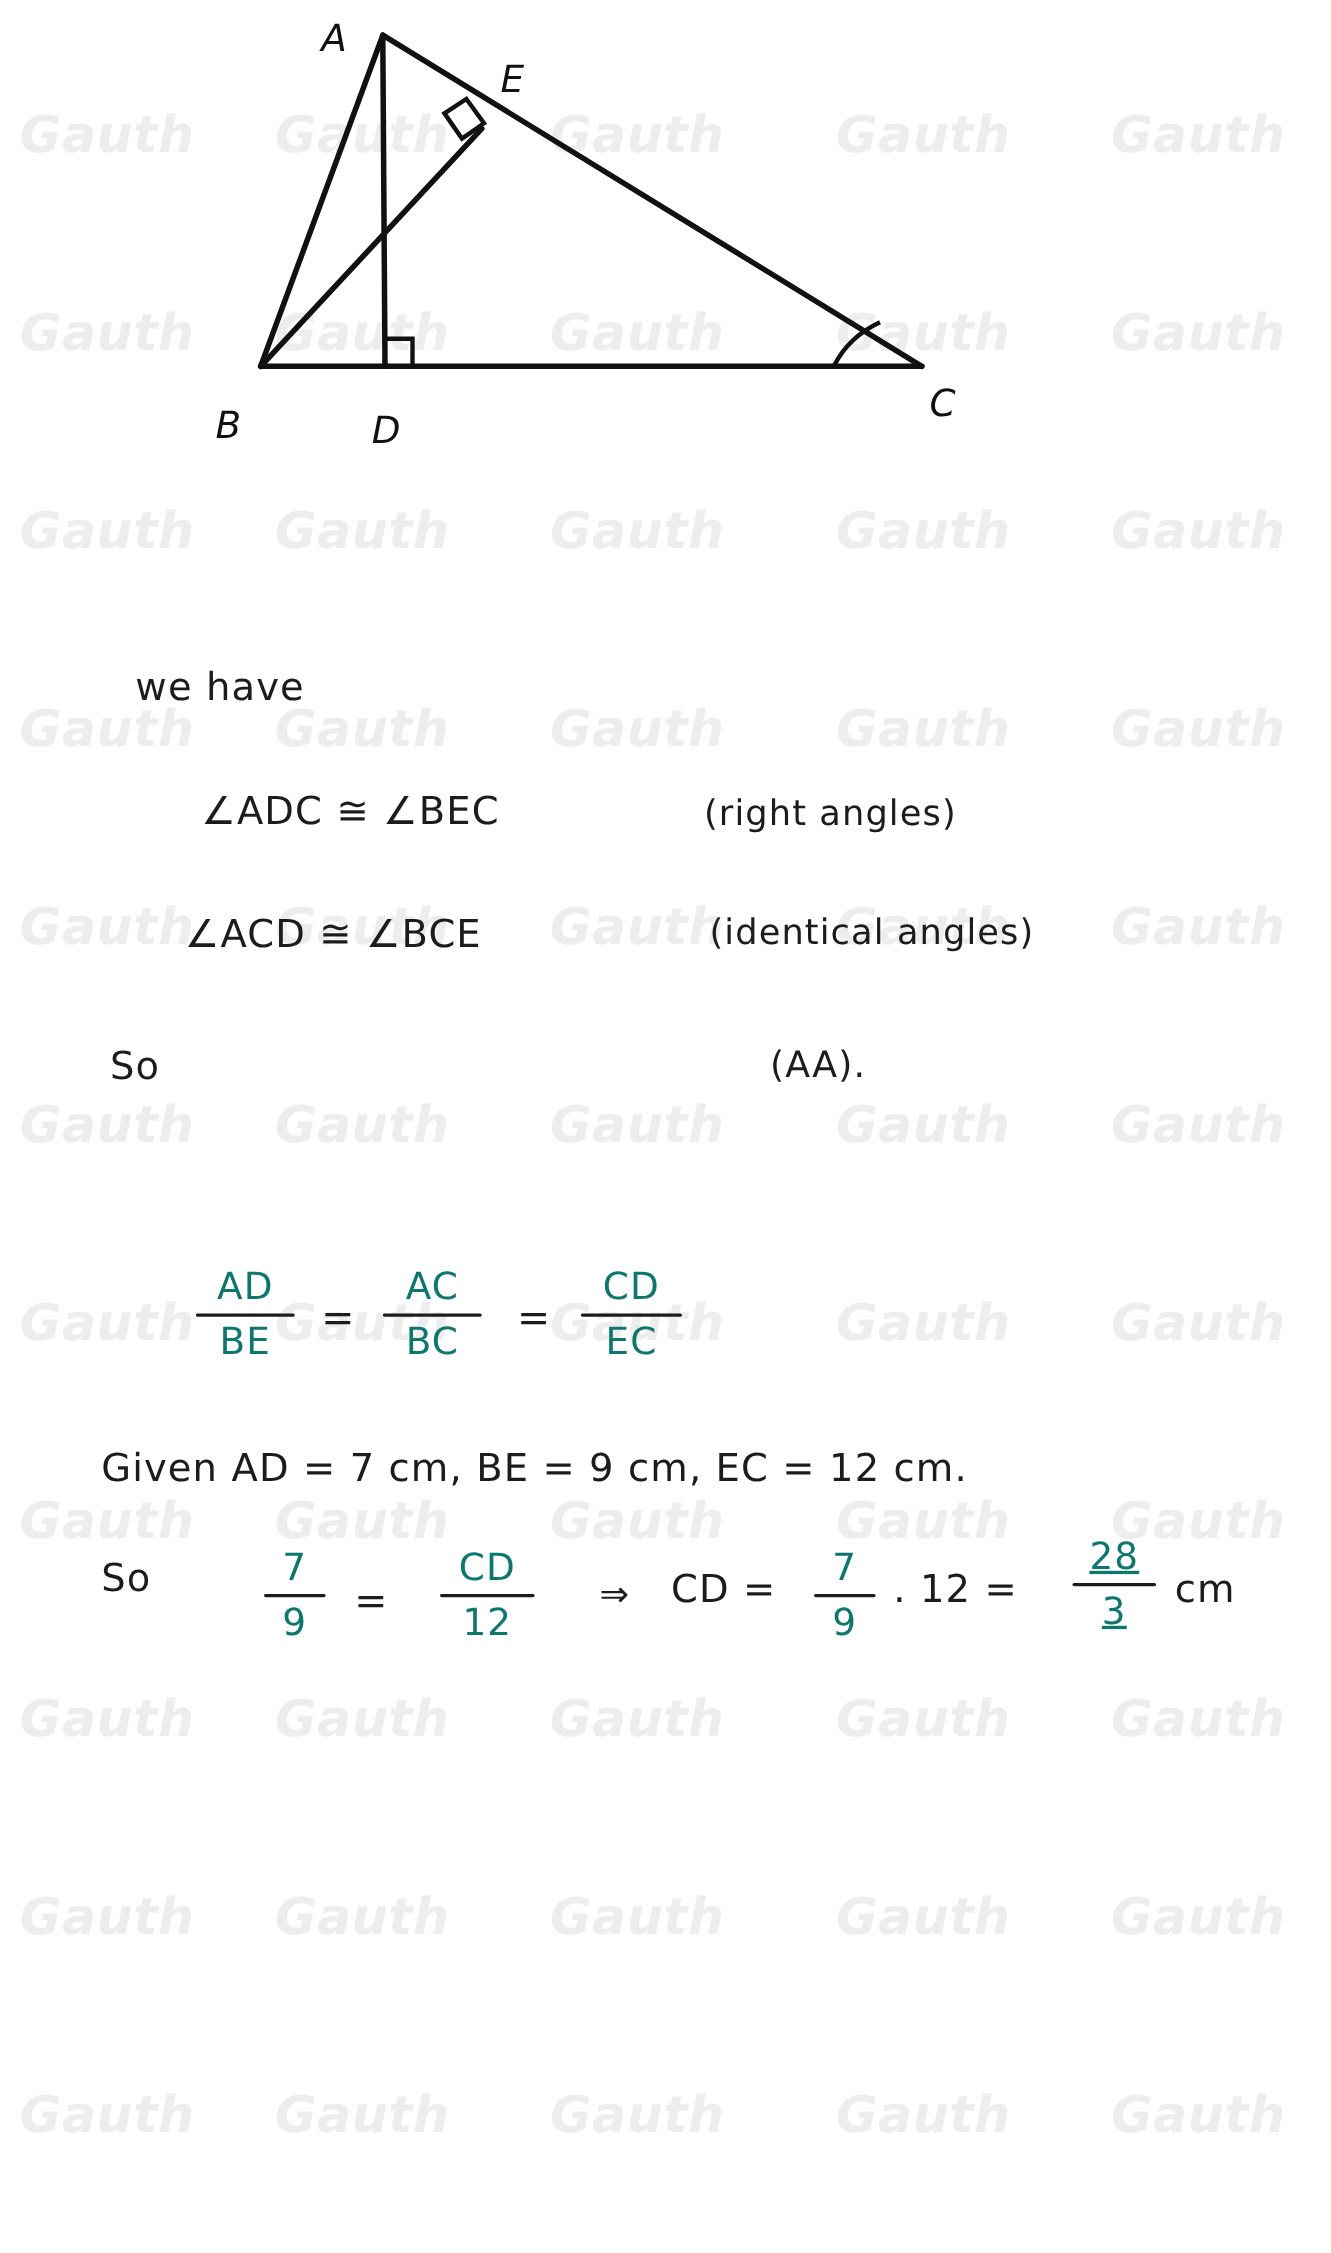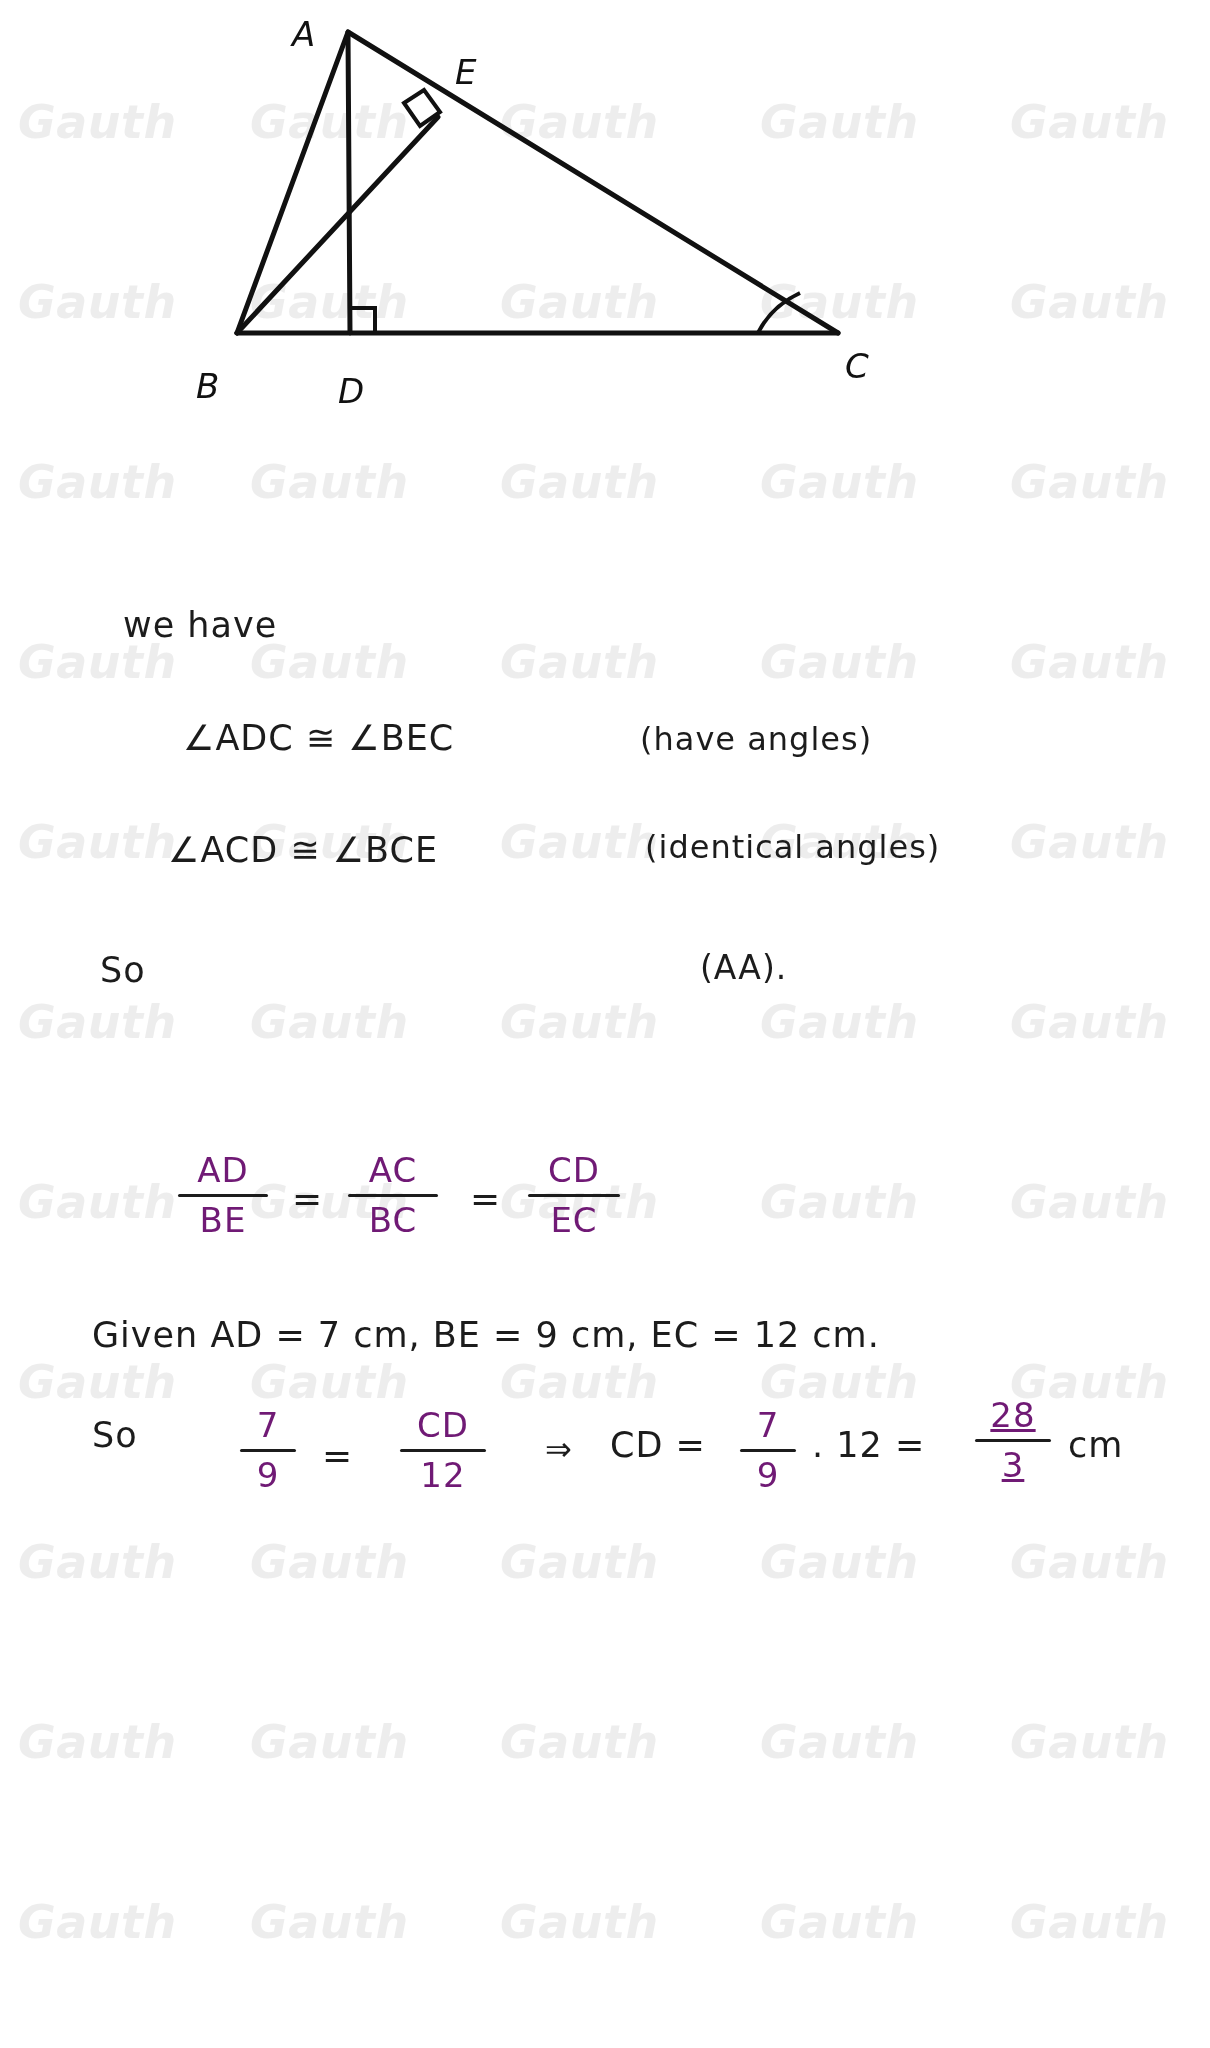--- a/index.html
+++ b/index.html
@@ -63,21 +63,21 @@
     letter-spacing: 1px;
   }
   .line {
     font-size: 35px;
   }
   
   .frac {
     position: absolute;
     text-align: center;
     font-family: "DejaVu Sans", sans-serif;
-    color: #701a75;
+    color: #0f766e;
     letter-spacing: 1px;
   }
   .frac .num {
     display: block;
     font-size: 34px;
     padding: 0 6px;
   }
   .frac .bar {
     display: block;
     height: 3px;
@@ -202,21 +202,21 @@
     <text x="455" y="84" font-family="DejaVu Sans, sans-serif" font-size="34" font-style="italic" fill="#111">E</text>
   </svg>
 </div>
 
 <div id="solution">
 
 
   <div class="hw line" style="left:108px; top:175px;margin-left:15px;">we have</div>
 
   <div class="hw line" style="left:183px; top:288px;">∠ADC ≅ ∠BEC</div>
-  <div class="hw" style="left:640px; top:290px; font-size:32px;">(have angles)</div>
+  <div class="hw" style="left:640px; top:290px; font-size:32px;">(right angles)</div>
 
   <div class="hw line" style="left:168px; top:400px;">∠ACD ≅ ∠BCE</div>
   <div class="hw" style="left:645px; top:398px; font-size:32px;">(identical angles)</div>
 
   <div class="hw line" style="left:100px; top:520px;">So</div>
   <div class="hw" style="left:700px; top:518px; font-size:33px;">(AA).</div>
 
 
   <div class="frac" style="left:178px; top:720px; width:90px;">
     <span class="num">AD</span>

